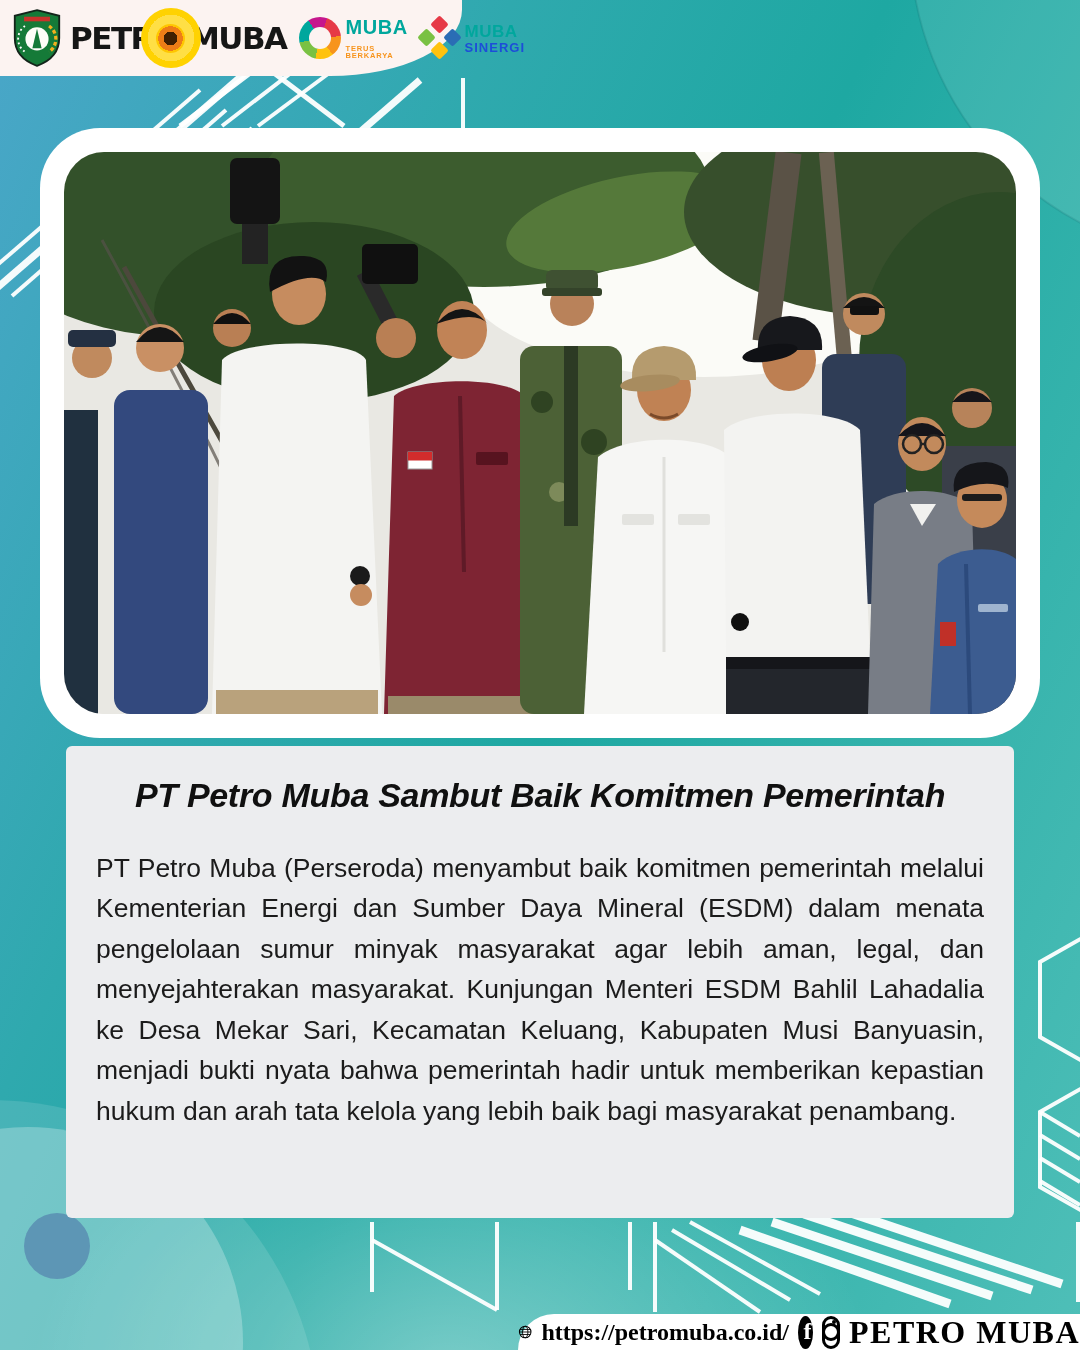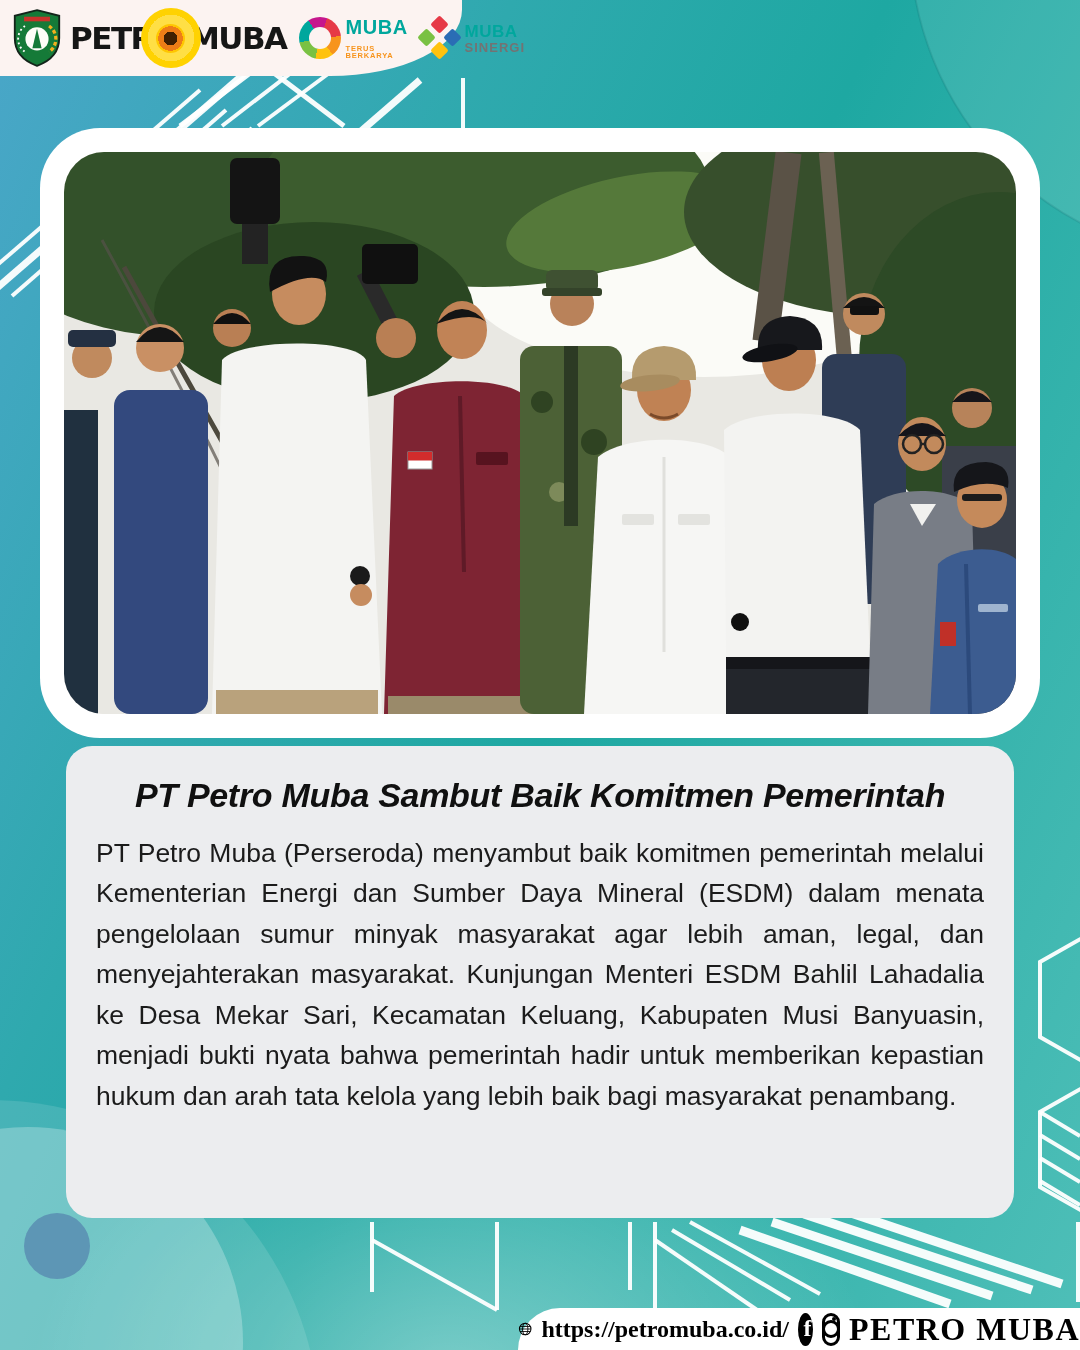--- a/index.html
+++ b/index.html
@@ -33,37 +33,37 @@
   .muba-text{display:flex;flex-direction:column;line-height:1;}
   .muba-name{font-weight:900;font-size:20px;color:#00a79d;letter-spacing:.5px;}
   .muba-tag{font-weight:700;font-size:7.5px;color:#f7941d;letter-spacing:.8px;margin-top:8px;}
   .sinergi-mark{position:relative;width:40px;height:40px;flex:0 0 auto;}
   .diamond{position:absolute;width:13px;height:13px;transform:rotate(45deg);border-radius:2px;}
   .d-top{left:13px;top:0;background:#e63946;}
   .d-left{left:0;top:13px;background:#7ac143;}
   .d-right{left:26px;top:13px;background:#2a6db5;}
   .d-bottom{left:13px;top:26px;background:#ffc20e;}
   .sinergi-name{font-weight:900;font-size:17px;color:#00a79d;letter-spacing:.5px;}
-  .sinergi-tag{font-weight:900;font-size:13px;color:#737373;letter-spacing:1px;margin-top:1px;}
+  .sinergi-tag{font-weight:900;font-size:13px;color:#1d4ed8;letter-spacing:1px;margin-top:1px;}
 
   
   .photo-frame{position:absolute;left:40px;top:128px;width:1000px;height:610px;z-index:3;
     background:#ffffff;border-radius:60px;padding:24px;box-sizing:border-box;}
   .photo{width:952px;height:562px;border-radius:40px;overflow:hidden;background:#e9e8e3;}
   .photo svg{display:block;}
 
   
   .card{position:absolute;left:66px;top:746px;width:948px;height:472px;z-index:3;
-    background:#ecedef;border-radius:26px;padding:22px 30px;box-sizing:border-box;overflow:hidden;}
+    background:#ecedef;border-radius:6px;padding:22px 30px;box-sizing:border-box;overflow:hidden;}
   .title{margin:6px 0 0 0;text-align:center;font-style:italic;font-weight:800;
     font-size:34px;line-height:1.26;color:#101010;letter-spacing:-.3px;}
-  .body-text{margin-top:16px;text-align:justify;font-size:26.5px;line-height:1.53;color:#1b1b1b;}
-
-  
-  .footer{position:absolute;left:518px;right:0;bottom:0;height:42px;z-index:5;
+  .body-text{margin-top:31px;text-align:justify;font-size:26.5px;line-height:1.53;color:#1b1b1b;}
+
+  
+  .footer{position:absolute;left:518px;right:0;bottom:0;height:36px;z-index:5;
     background:#ffffff;border-top-left-radius:46px;
     display:flex;align-items:center;justify-content:center;gap:9px;
     font-family:"Liberation Serif", serif;font-weight:700;color:#000;}
   .url{font-size:24px;white-space:nowrap;}
   .handle{font-size:32px;letter-spacing:1.5px;white-space:nowrap;}
   .fb{width:33px;height:33px;border-radius:50%;background:#000;display:flex;align-items:center;justify-content:center;}
   .fb span{color:#fff;font-family:"Liberation Serif",serif;font-weight:700;font-size:24px;line-height:1;margin-left:4px;margin-top:-2px;}
   .ig{position:relative;width:27px;height:27px;border:3.5px solid #000;border-radius:9px;}
   .ig::before{content:"";position:absolute;left:50%;top:50%;transform:translate(-50%,-50%);
     width:12px;height:12px;border:3.5px solid #000;border-radius:50%;}

